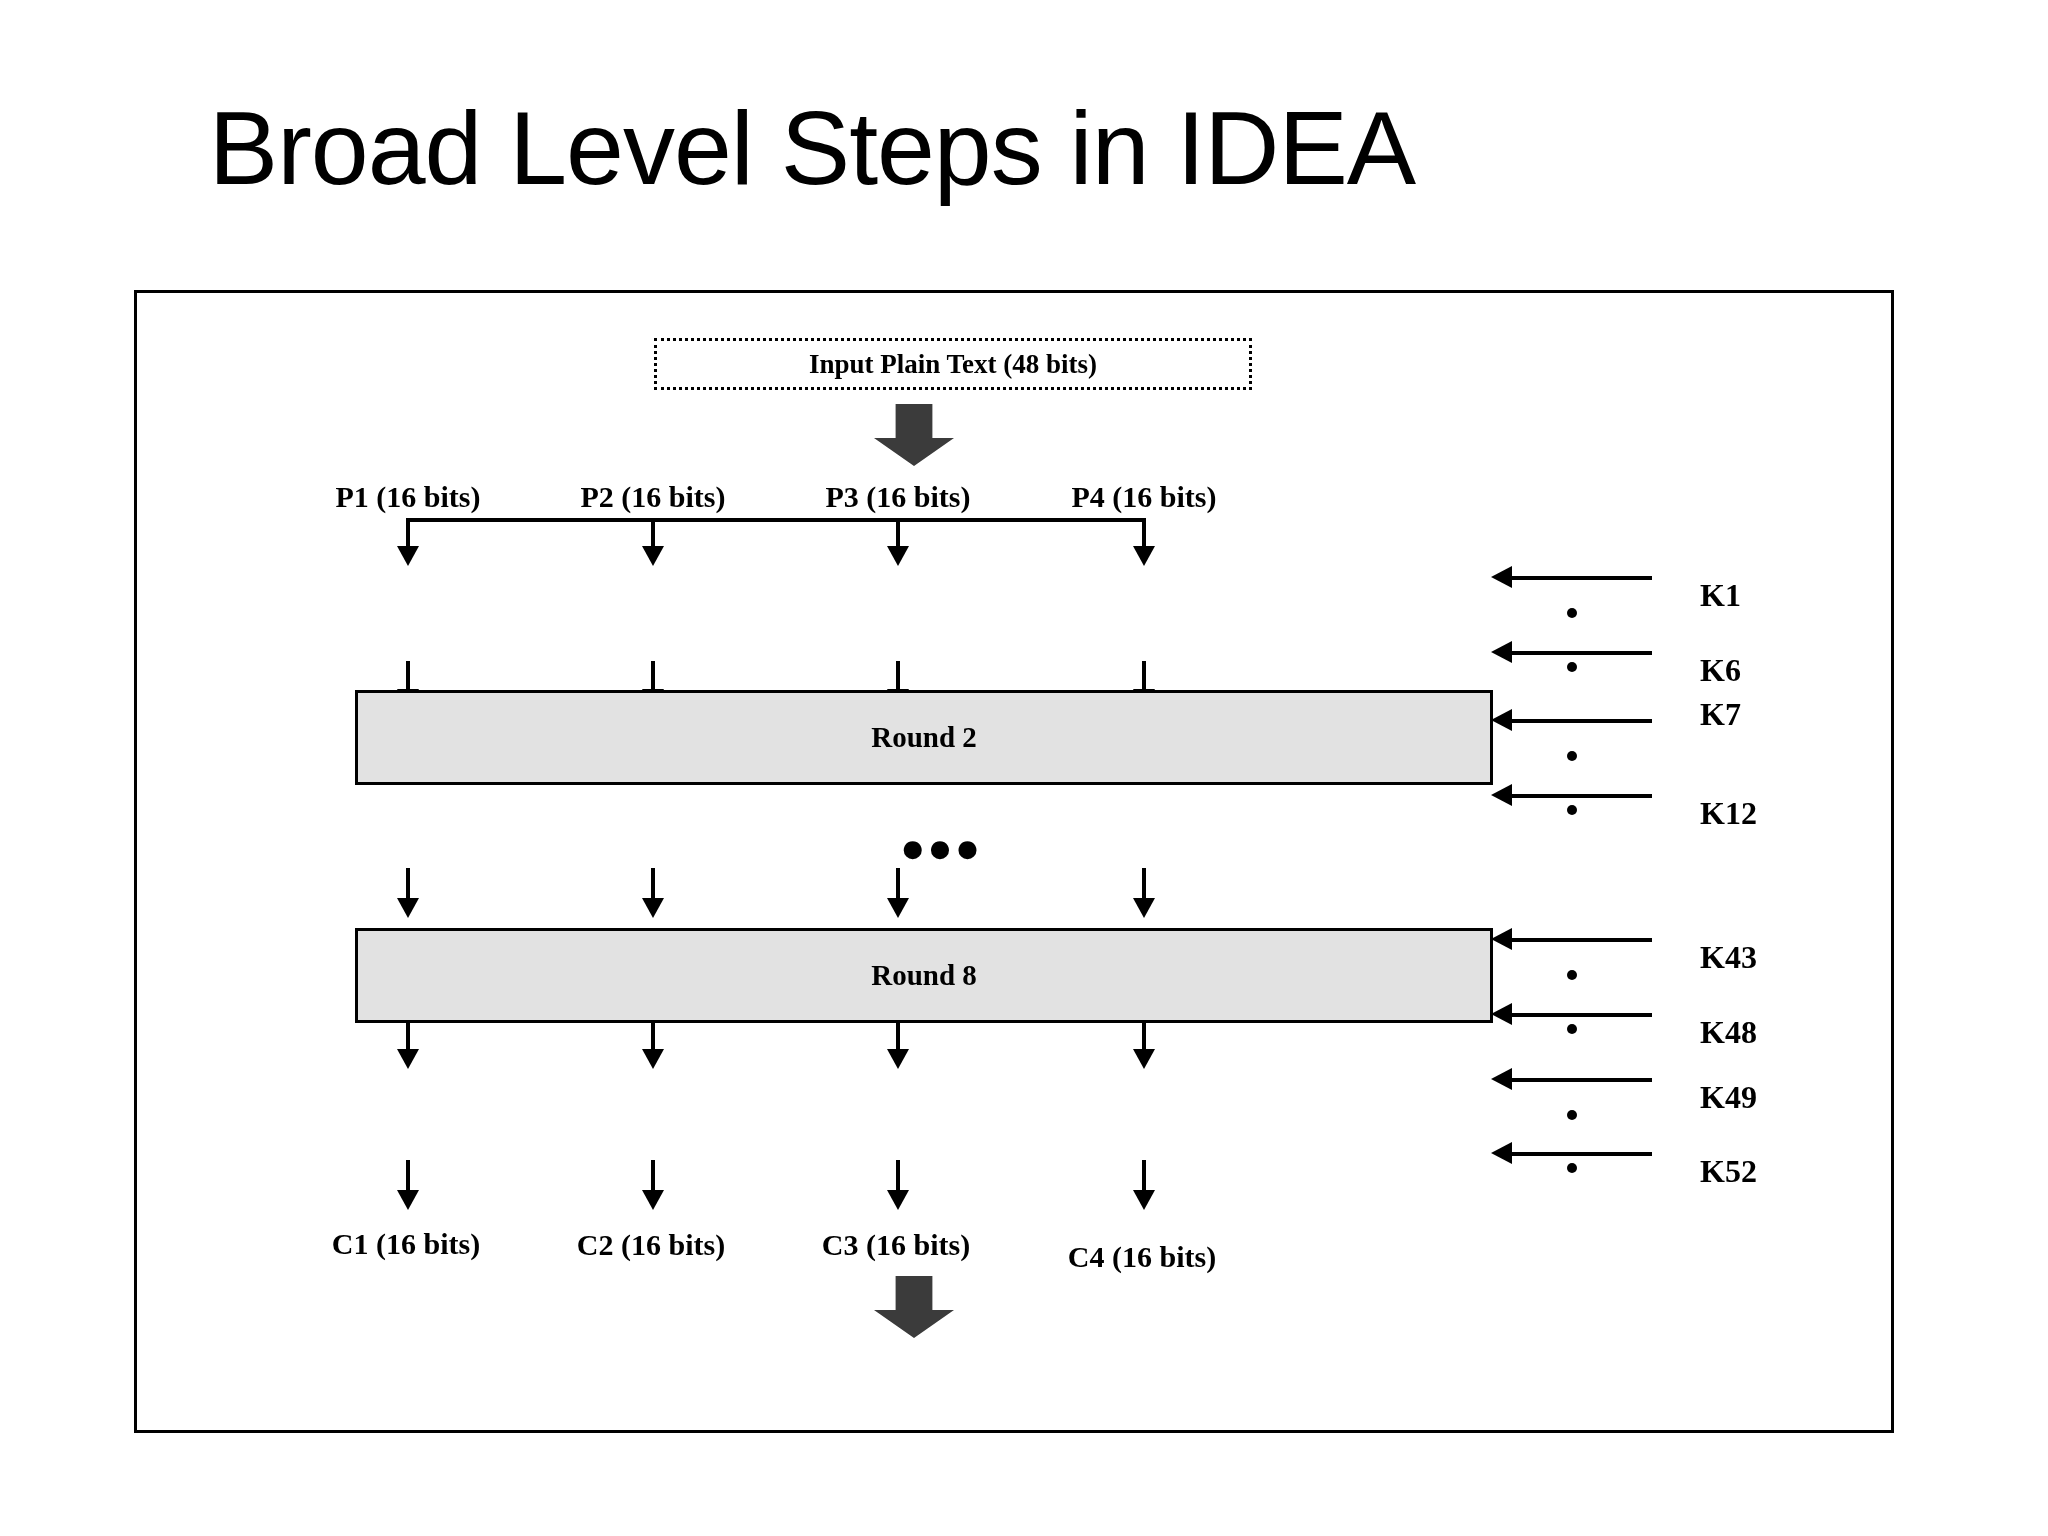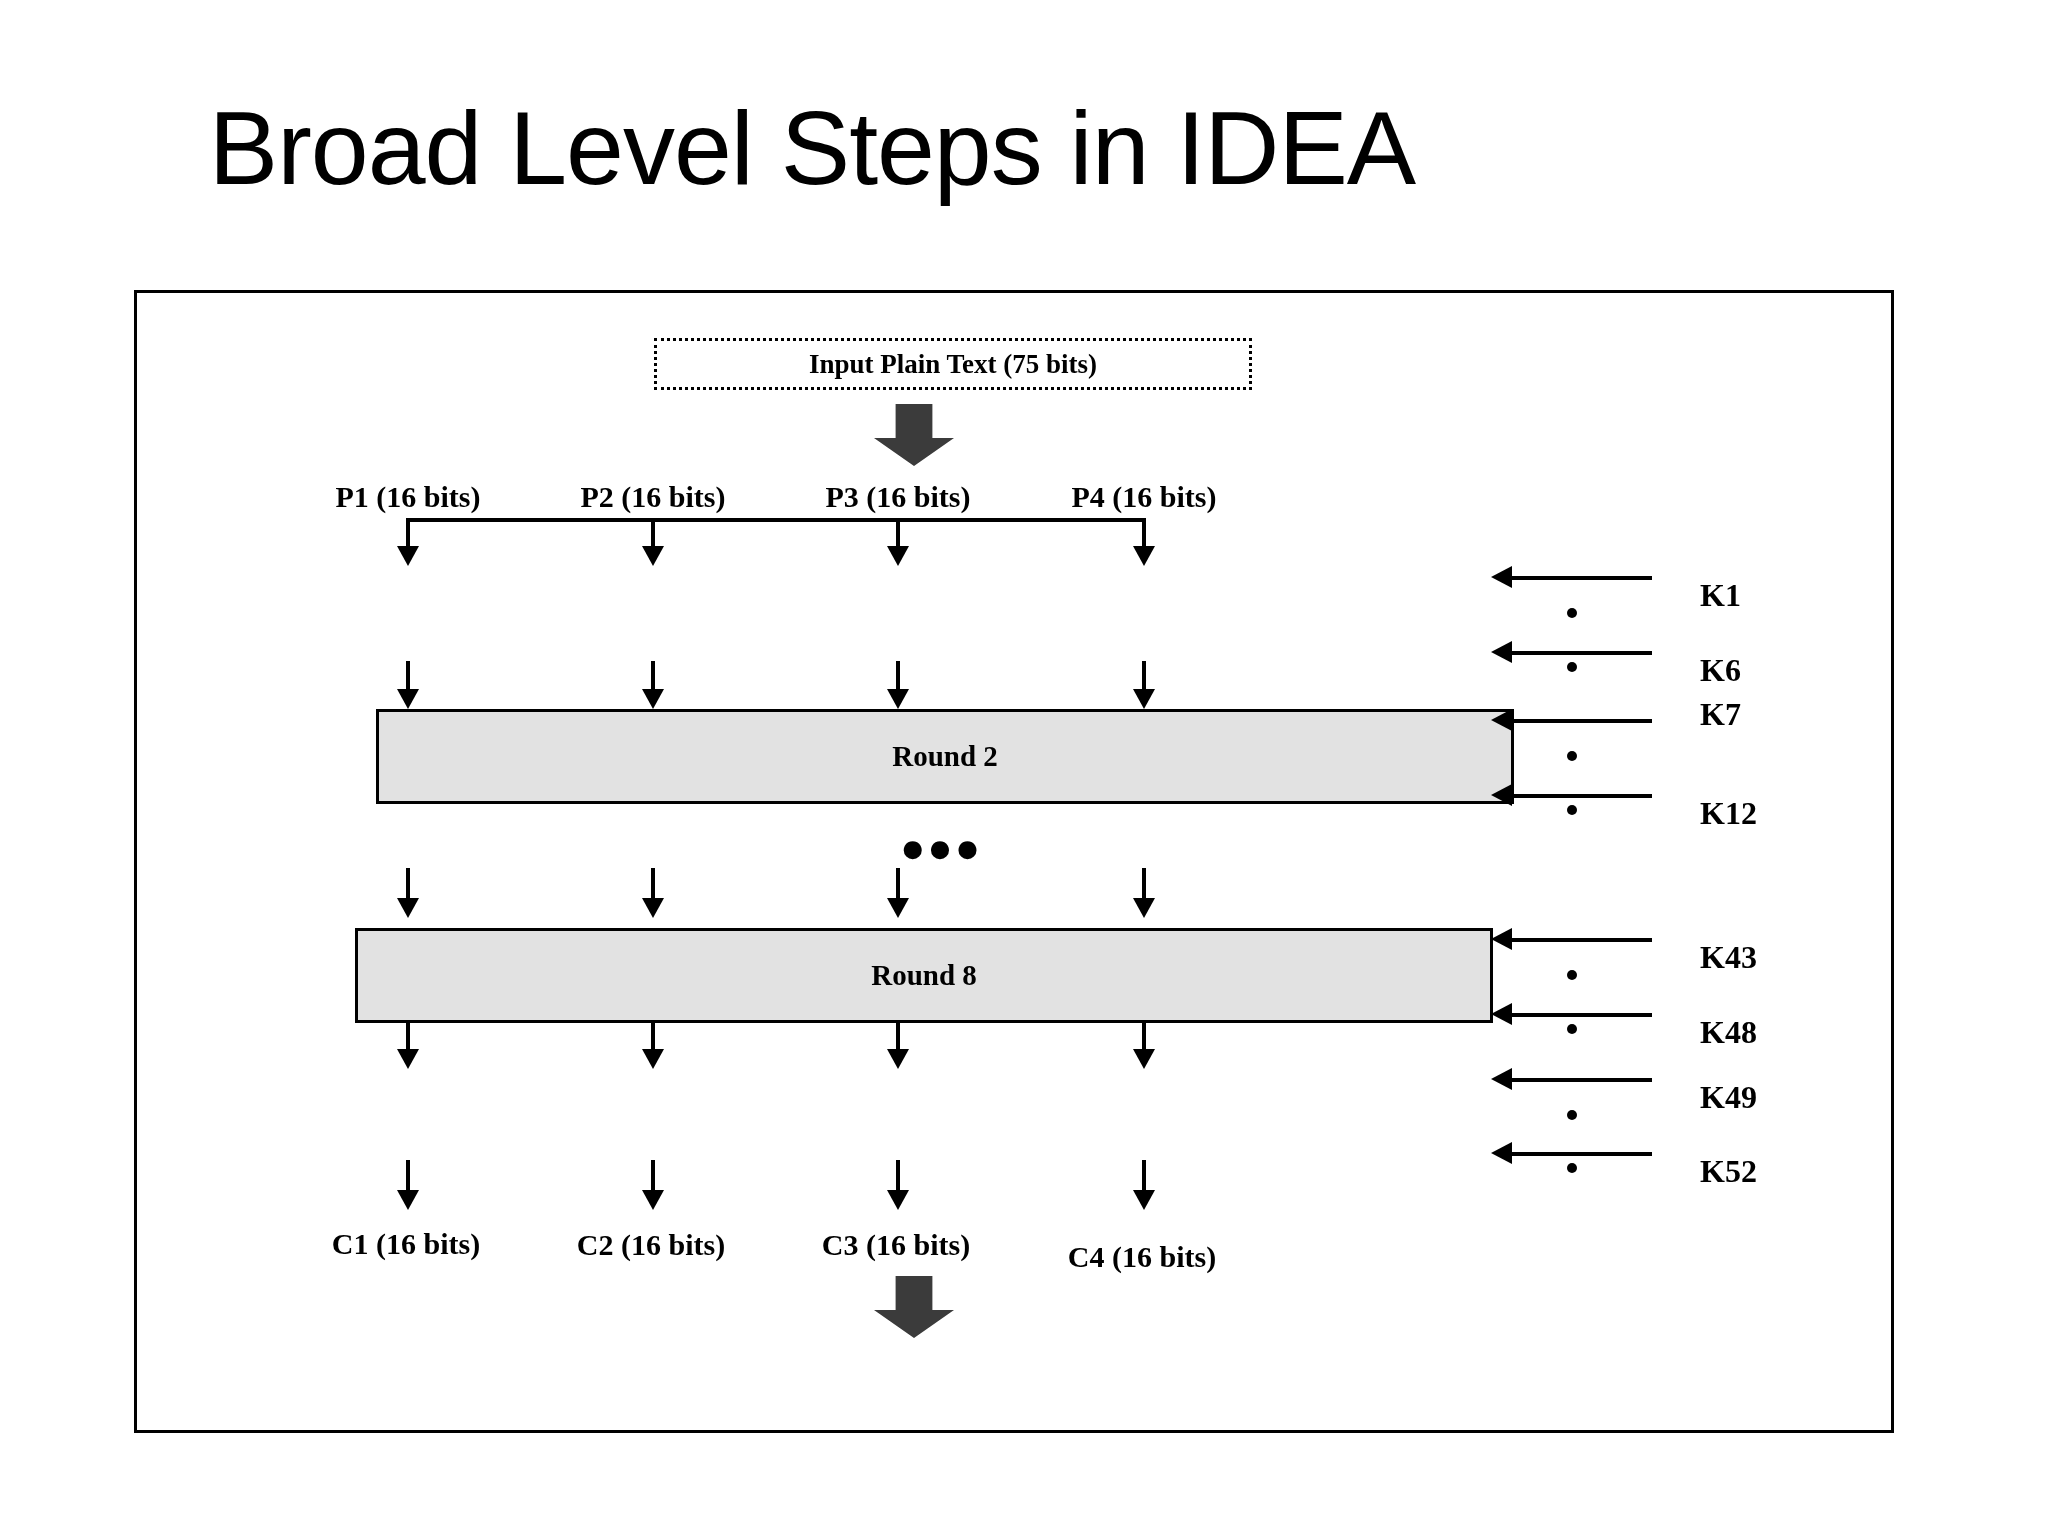--- a/index.html
+++ b/index.html
@@ -94,21 +94,21 @@
     white-space: nowrap;
   }
   .round-box {
     background: #e2e2e2;
     font-size: 29px;
     left: 355px;
     width: 1138px;
     height: 95px;
   }
   #round-1-box { top: 566px; }
-  #round-2-box { top: 709px; margin-left: 21px; }
+  #round-2-box { top: 690px; }
   #round-8-box { top: 928px; }
 
   #output-transformation-box {
     left: 355px;
     top: 1068px;
     width: 1140px;
     height: 92px;
     font-size: 31px;
     background-color: #fbfbfb;
     background-image:
@@ -182,21 +182,21 @@
 </style>
 </head>
 <body>
 
 <div id="slide-title">Broad Level Steps in IDEA</div>
 
 <div id="diagram-frame"></div>
 
 <div class="layer">
 
-  <div class="dotted-box" id="input-plaintext-box">Input Plain Text (75 bits)</div>
+  <div class="dotted-box" id="input-plaintext-box">Input Plain Text (48 bits)</div>
 
   <div class="block-arrow" id="plaintext-block-arrow"></div>
 
   <div class="io-label" style="left:288px; top:480px; width:240px;">P1 (16 bits)</div>
   <div class="io-label" style="left:533px; top:480px; width:240px;">P2 (16 bits)</div>
   <div class="io-label" style="left:778px; top:480px; width:240px;">P3 (16 bits)</div>
   <div class="io-label" style="left:1024px; top:480px; width:240px;">P4 (16 bits)</div>
 
   <div class="hline" style="left:406px; top:518px; width:740px;"></div>
 

